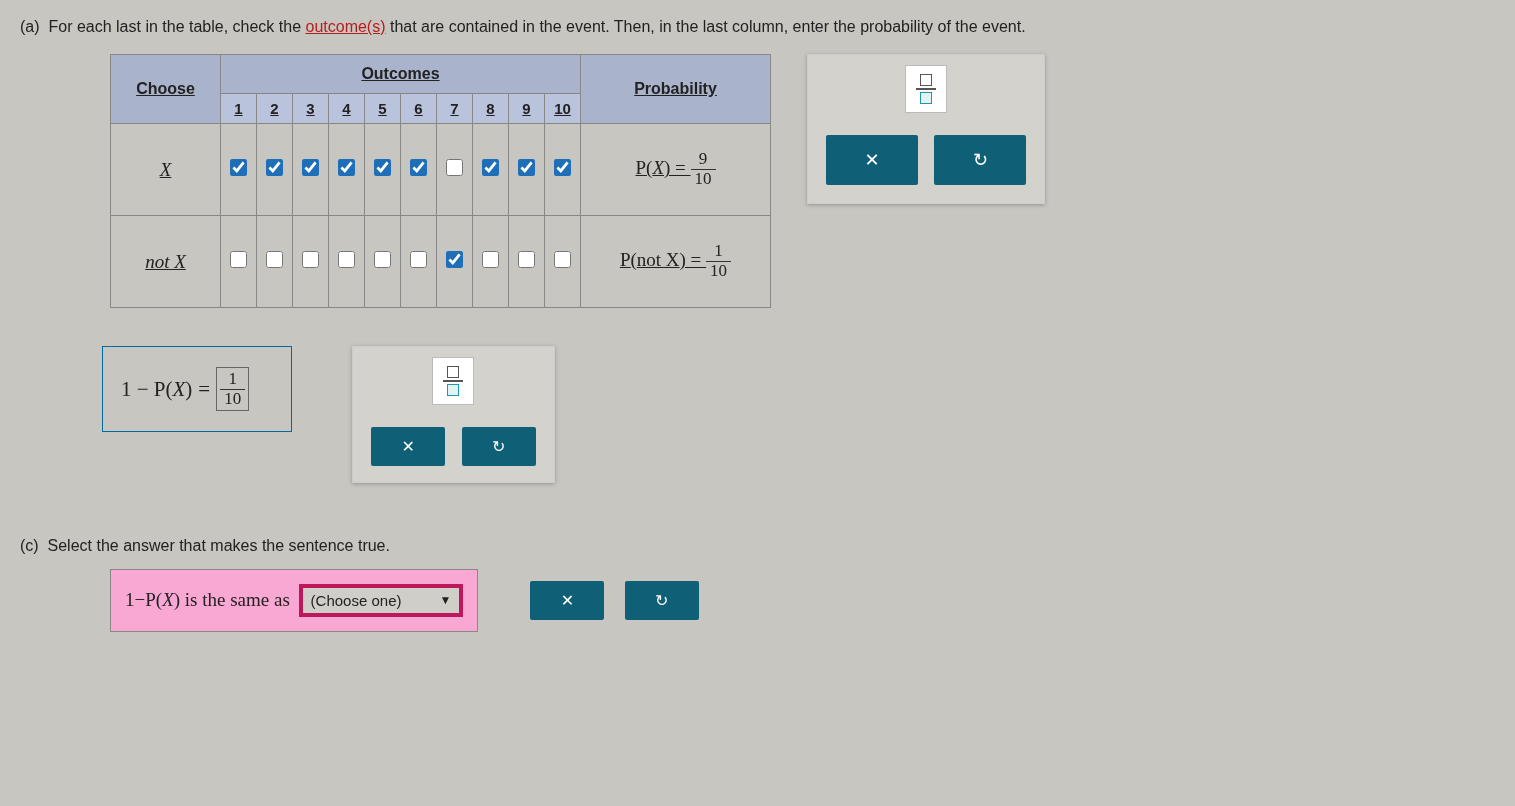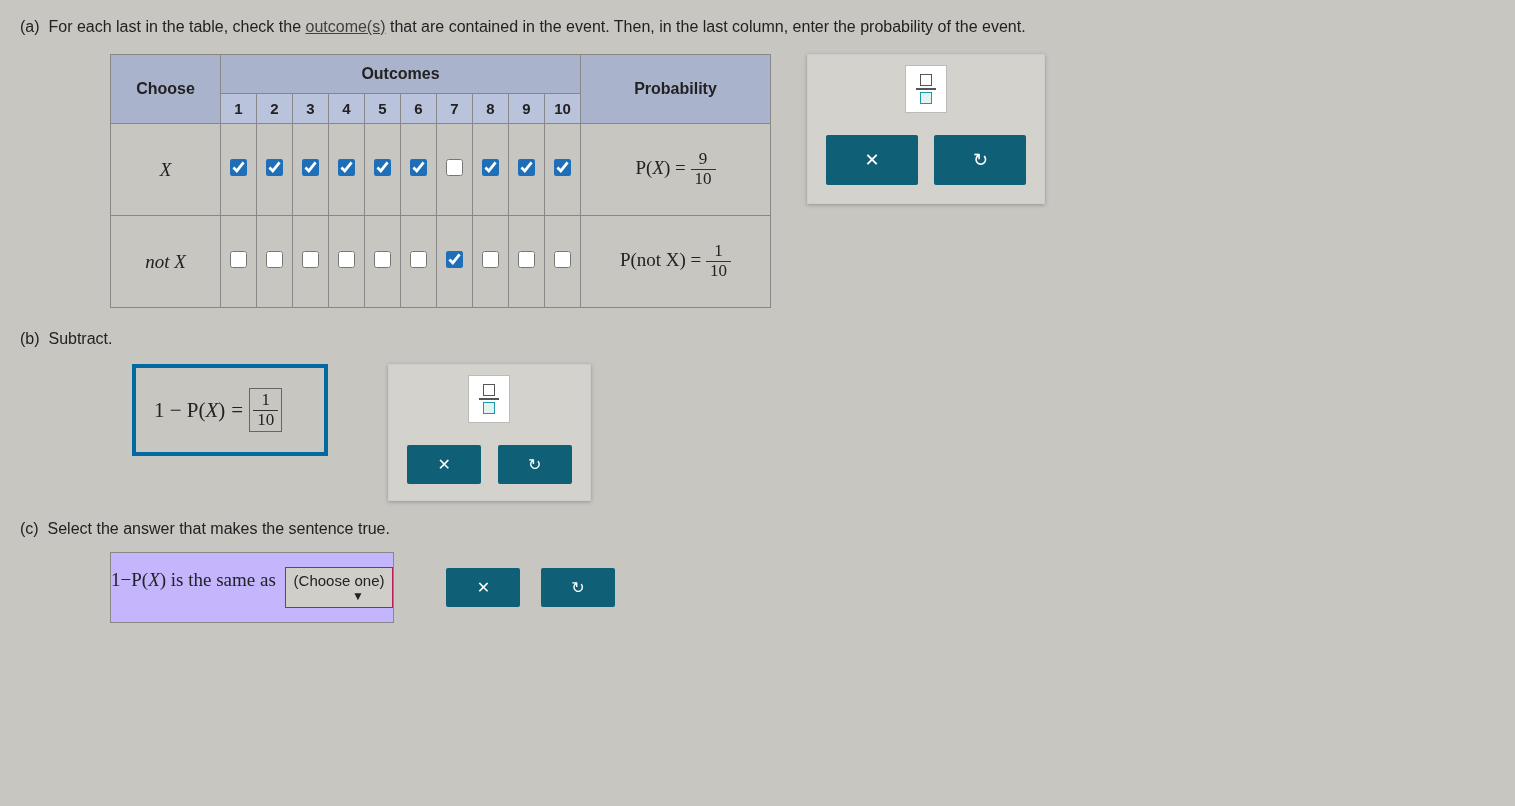--- a/index.html
+++ b/index.html
@@ -6,51 +6,51 @@
 body {
   font-family: Verdana, Geneva, sans-serif;
   background: #c8c6c0;
   padding: 18px 20px;
   font-size: 16px;
   color: #222;
   width: 1515px;
   height: 806px;
 }
 .part-label { display: inline; }
-a.term { color: #404040; }
+a.term { color: #b91c1c; }
 .main-table { border-collapse: collapse; margin: 18px 0 0 90px; }
-.main-table th, .main-table td { border: 1px solid #888; text-align: center; }
+.main-table th, .main-table td { border: 1px solid #888; text-align: center; text-decoration: underline; }
 .main-table .hdr { background: #aab3cc; font-weight: bold; padding: 10px 12px; }
 .main-table .subhdr { background: #b9c3db; padding: 6px 8px; font-size: 15px; min-width: 30px; }
 .main-table .rowlabel { width: 110px; font-style: italic; font-family: Georgia, 'Times New Roman', serif; font-size: 19px; }
 .main-table .probcell { width: 190px; font-family: Georgia, 'Times New Roman', serif; font-size: 19px; padding: 14px 5px; }
 .main-table .datarow td { height: 92px; }
 .main-table .cbcell { min-width: 36px; }
 input[type="checkbox"] { width: 17px; height: 17px; accent-color: #1f6fb8; }
 .frac { display: inline-block; vertical-align: middle; text-align: center; line-height: 1.1; font-size: 17px; }
 .frac .num { display: block; border-bottom: 1.5px solid #333; padding: 0 4px; }
 .frac .den { display: block; padding: 0 4px; }
 .tool-panel { display: inline-block; vertical-align: top; background: #d4d2cc; border: 1px solid #ccc; box-shadow: 0 1px 4px rgba(0,0,0,0.25); padding: 10px 12px 14px; margin-left: 36px; margin-top: 18px; text-align: center; }
 .tool-panel.small { padding: 10px 12px 12px; }
 .frac-btn { display: inline-block; background: #fff; border: 1px solid #bbb; padding: 6px 10px; margin-bottom: 14px; cursor: pointer; }
 .frac-btn .box { display: block; width: 12px; height: 12px; border: 1.5px solid #555; margin: 2px auto; }
 .frac-btn .box.bot { border-color: #1a9aa8; background: rgba(26,154,168,0.12); }
 .frac-btn .bar { display: block; width: 20px; height: 1.5px; background: #555; margin: 1px auto; }
 .act-btn { display: inline-block; background: #0f6076; color: #fff; border: none; padding: 14px 0; width: 92px; font-size: 18px; margin: 4px 6px; cursor: pointer; border-radius: 2px; }
 .act-btn.sm { width: 74px; padding: 10px 0; font-size: 16px; }
 .top-row { display: flex; align-items: flex-start; }
 .part-b { margin-top: 22px; }
-.eq-box { display: inline-block; border: 4px solid #0369a1; background: #c8c6c0; padding: 20px 42px 20px 18px; margin: 16px 0 0 112px; font-family: Georgia, 'Times New Roman', serif; font-size: 21px; vertical-align: top; }
+.eq-box { display: inline-block; border: 1px solid #0369a1; background: #c8c6c0; padding: 20px 42px 20px 18px; margin: 16px 0 0 82px; font-family: Georgia, 'Times New Roman', serif; font-size: 21px; vertical-align: top; }
 .eq-box .inner { display: flex; align-items: center; gap: 6px; }
 .answer-box { display: inline-block; border: 1px solid #666; padding: 2px 3px; }
 .panel-row-b { display: flex; align-items: flex-start; }
 .panel-row-b .tool-panel { margin-left: 60px; margin-top: 16px; }
-.part-c { margin-top: 19px; }
-.select-box { display: inline-block; border: 1px solid #888; background: #c4b5fd; padding: 14px 0; margin: 14px 0 0 90px; font-family: Georgia, 'Times New Roman', serif; font-size: 19px; vertical-align: top; }
-.dropdown { display: inline-flex; align-items: center; border: 1px solid #be185d; background: #d0cec8; padding: 4px 8px; font-family: Verdana, sans-serif; font-size: 15px; cursor: pointer; margin-left: 4px; flex-direction: column; }
+.part-c { margin-top: 54px; }
+.select-box { display: inline-block; border: 1px solid #888; background: #f9a8d4; padding: 14px 14px; margin: 14px 0 0 90px; font-family: Georgia, 'Times New Roman', serif; font-size: 19px; vertical-align: top; }
+.dropdown { display: inline-flex; align-items: center; border: 4px solid #be185d; background: #d0cec8; padding: 4px 8px; font-family: Verdana, sans-serif; font-size: 15px; cursor: pointer; margin-left: 4px; }
 .dropdown .caret { margin-left: 38px; font-size: 12px; }
 .panel-row-c { display: flex; align-items: center; }
 .panel-row-c .actions-only { margin-left: 44px; margin-top: 14px; }
 .actions-only .act-btn { margin: 0 8px; }
 .italic-x { font-style: italic; }
 </style>
 </head>
 <body>
 
 <div>
@@ -124,24 +124,20 @@
       <span class="box bot"></span>
     </div>
     <div>
       <button class="act-btn">✕</button>
       <button class="act-btn">↻</button>
     </div>
   </div>
 </div>
 
 <div class="part-b">
-  <div>
-    <span class="part-label">(b)</span>
-    &nbsp;<span>Subtract.</span>
-  </div>
   <div class="panel-row-b">
     <div class="eq-box">
       <div class="inner">
         <span><span>1 − P</span>(<span class="italic-x">X</span>)</span>
         <span>=</span>
         <span class="answer-box">
           <span class="frac"><span class="num">1</span><span class="den">10</span></span>
         </span>
       </div>
     </div>

